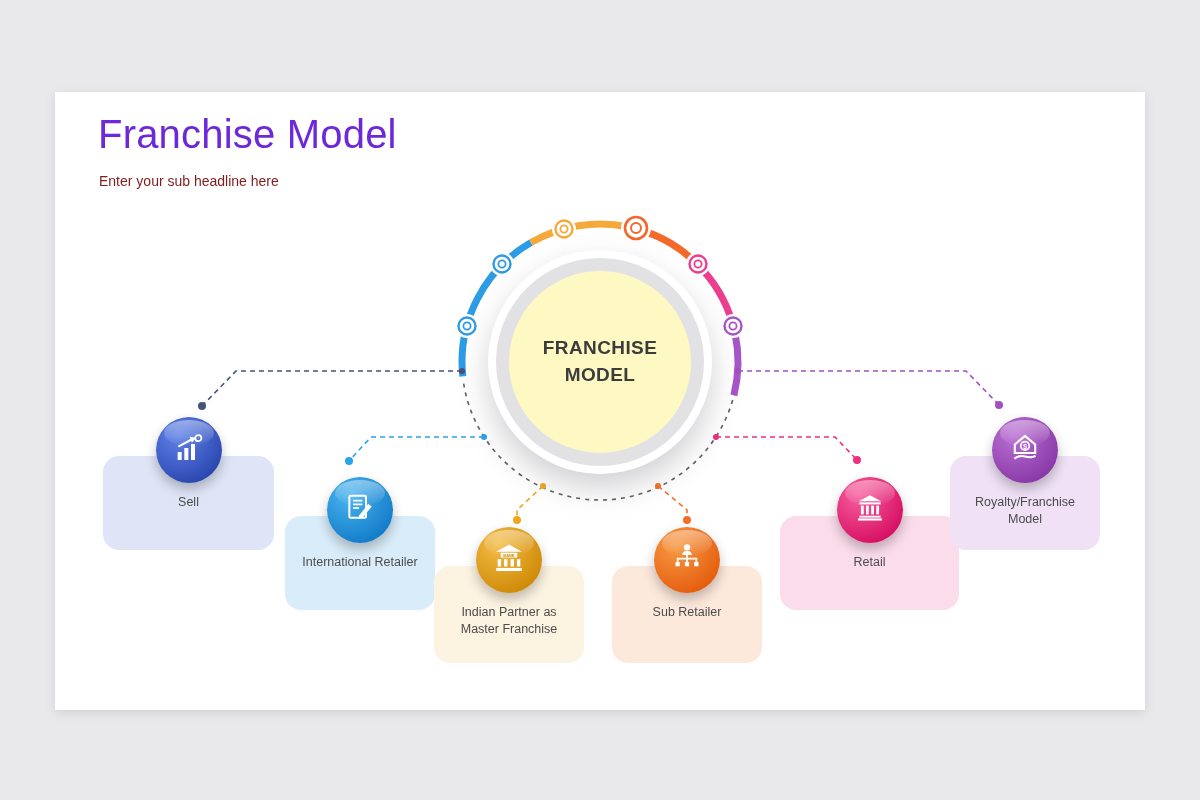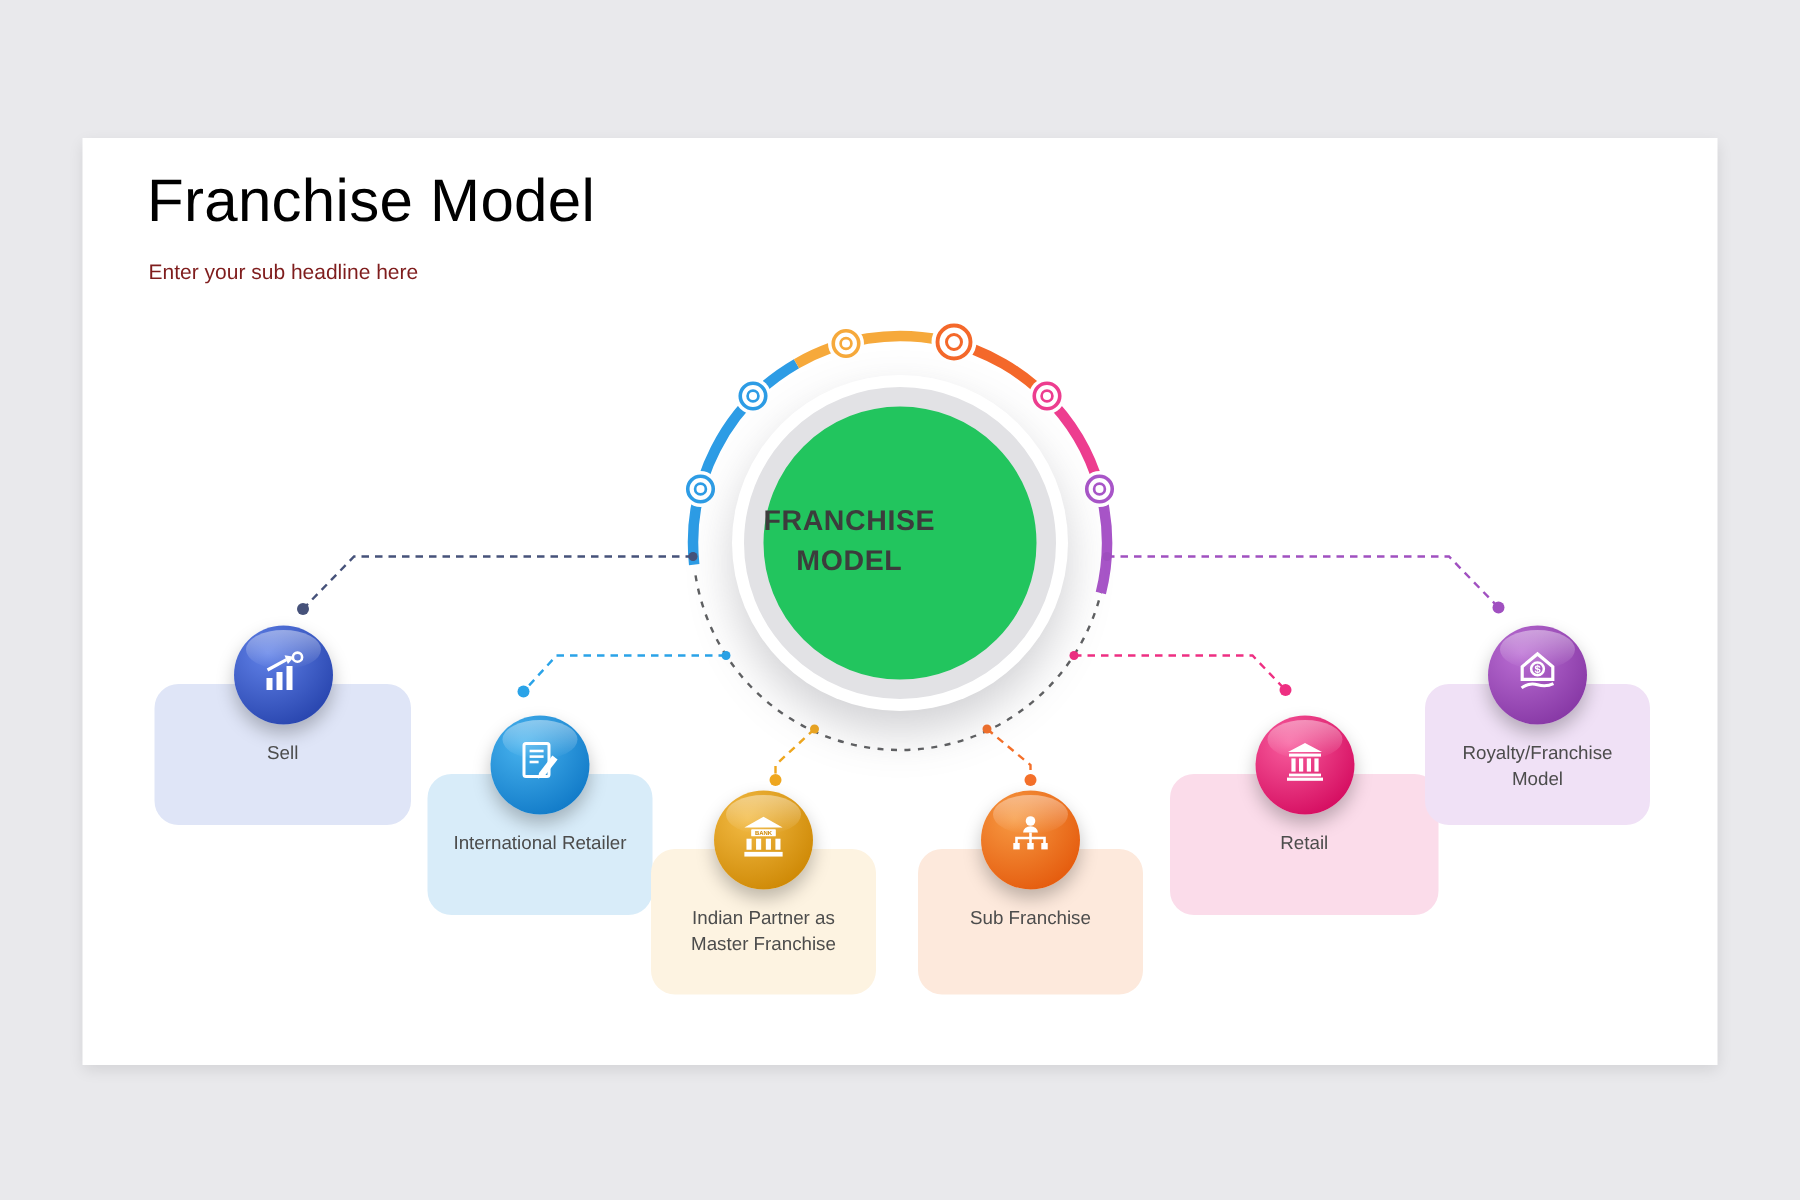--- a/index.html
+++ b/index.html
@@ -9,39 +9,39 @@
     font-family:"Liberation Sans","DejaVu Sans",sans-serif;
     position:relative;overflow:hidden;
   }
   .stage{position:absolute;inset:0}
   .slide{
     position:absolute;left:55px;top:92px;width:1090px;height:618px;
     background:#ffffff;box-shadow:0 3px 10px rgba(0,0,0,.10);
   }
   .title{
     position:absolute;left:98px;top:112px;
-    font-size:40px;font-weight:500;color:#000000;letter-spacing:.2px;
+    font-size:40px;font-weight:500;color:#6d28d9;letter-spacing:.2px;
   }
   .subtitle{
     position:absolute;left:99px;top:173px;
     font-size:14px;color:#7f1d1d;
   }
   svg.overlay{position:absolute;left:0;top:0;width:1200px;height:800px;pointer-events:none}
   .arcseg{fill:none;stroke-width:7}
   .conn{fill:none;stroke-width:1.6;stroke-dasharray:5 4}
   .dashedring{fill:none;stroke-width:1.6;stroke-dasharray:4 5}
 
   .hub{
     position:absolute;left:488px;top:250px;width:224px;height:224px;border-radius:50%;
     background:#fff;box-shadow:0 14px 30px rgba(90,90,100,.28);
   }
   .hub-ring{
     position:absolute;inset:8px;border-radius:50%;
-    border:13px solid #e2e2e5;background:#22c55e;
-    display:flex;align-items:center;text-align:center;
+    border:13px solid #e2e2e5;background:#fef9c3;
+    display:flex;align-items:center;justify-content:center;text-align:center;
   }
   .hub-text{font-weight:bold;font-size:19px;letter-spacing:.4px;color:#3c3c3c;line-height:1.4}
   .hub-text span{display:block}
 
   .node{position:absolute}
   .card{position:absolute;inset:0;border-radius:16px;background:var(--card,#eee)}
   .bubble{
     position:absolute;left:50%;top:-6px;transform:translate(-50%,-50%);
     width:66px;height:66px;border-radius:50%;
     background:radial-gradient(circle at 34% 28%, var(--c1,#999) 0%, var(--c2,#555) 78%);
@@ -206,21 +206,21 @@
         <svg viewBox="0 0 24 24" width="32" height="32">
           <circle cx="12" cy="4" r="2.4" fill="#fff"></circle>
           <path d="M8.3 9.8 a3.7 3.2 0 0 1 7.4 0 Z" fill="#fff"></path>
           <path d="M12 9.8 V12.5 M5 15 V12.5 H19 V15 M12 12.5 V15" stroke="#fff" stroke-width="1.3" fill="none"></path>
           <rect x="3.4" y="15" width="3.2" height="3.2" fill="#fff"></rect>
           <rect x="10.4" y="15" width="3.2" height="3.2" fill="#fff"></rect>
           <rect x="17.4" y="15" width="3.2" height="3.2" fill="#fff"></rect>
         </svg>
       </span>
     </div>
-    <div class="label">Sub Franchise</div>
+    <div class="label">Sub Retailer</div>
   </div>
 
   <div class="node" style="left: 780px; top: 516px; width: 179px; height: 94px; --c1: #f85e9e; --c2: #d60f62; --card: #fbdcea;">
     <div class="card"></div>
     <div class="bubble">
       <span>
         <svg viewBox="0 0 24 24" width="32" height="32" fill="#fff">
           <path d="M12 2.5 L20.5 7 H3.5 Z"></path>
           <rect x="4" y="7.8" width="16" height="1.5"></rect>
           <rect x="5.2" y="10.2" width="2.1" height="6.6"></rect>

